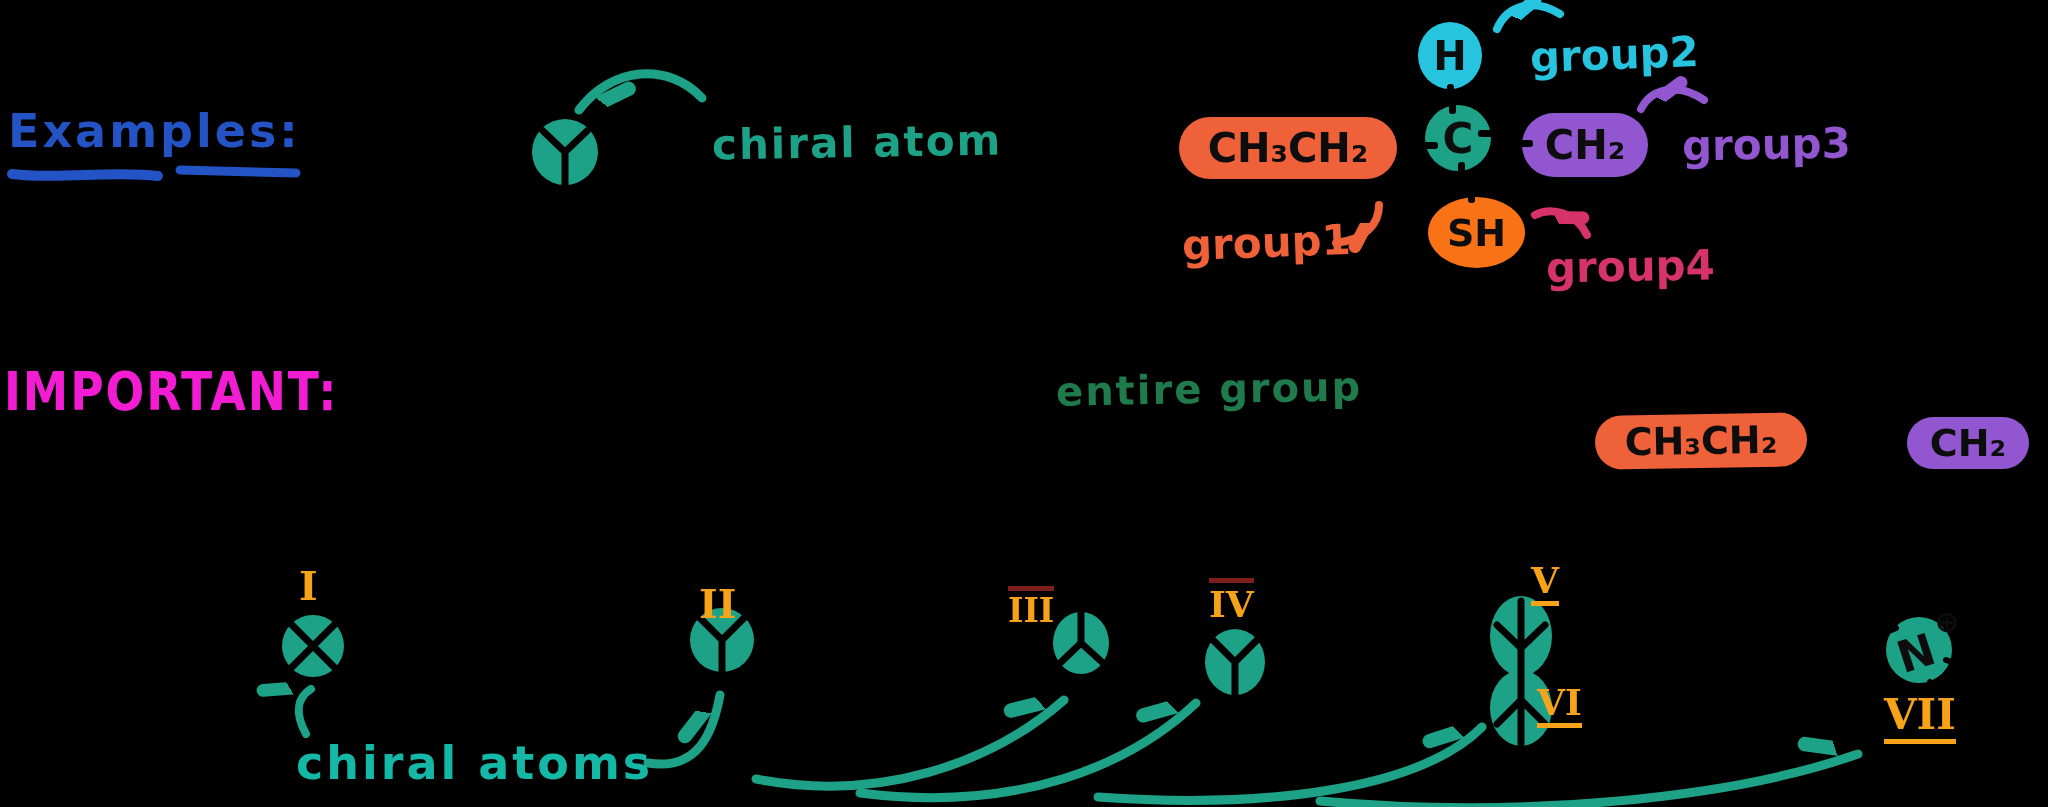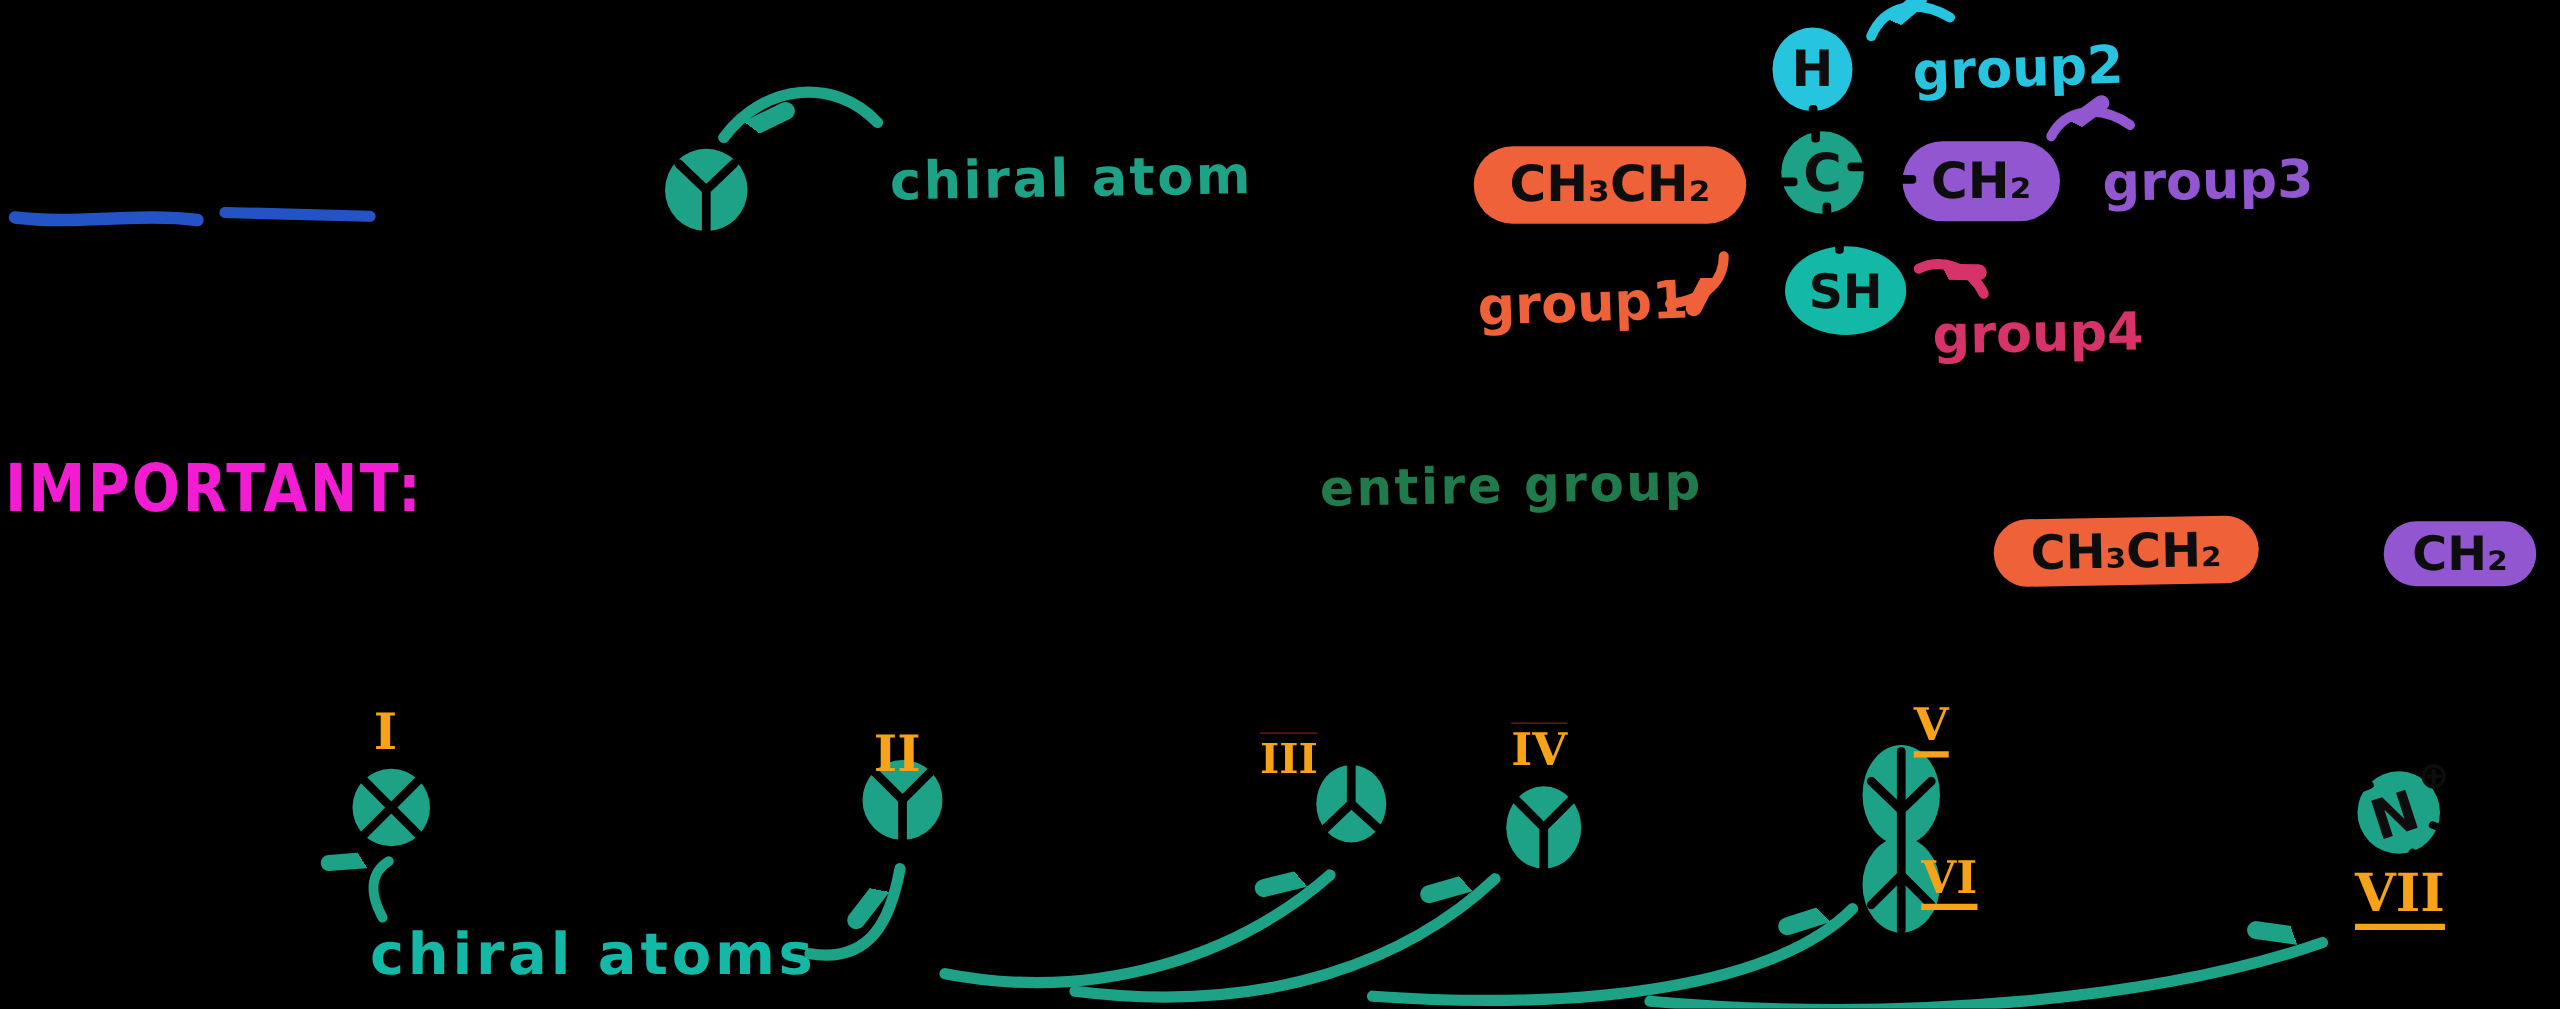--- a/index.html
+++ b/index.html
@@ -4,21 +4,21 @@
 <style>
   html,body{margin:0;padding:0;background:#000;}
   #stage{position:relative;width:2048px;height:807px;background:#000;overflow:hidden;
          font-family:"DejaVu Sans",sans-serif;}
   .label{position:absolute;font-family:"DejaVu Sans",sans-serif;font-weight:bold;white-space:nowrap;}
   .pill{position:absolute;display:flex;align-items:center;justify-content:center;
         color:#0d0d0d;font-weight:bold;font-family:"DejaVu Sans",sans-serif;}
   .tick{position:absolute;background:#000;border-radius:3px;}
   .numeral{position:absolute;font-family:"DejaVu Serif",serif;font-weight:bold;color:#F6A319;
            font-size:40px;line-height:1;white-space:nowrap;}
-  .overline{border-top:1px solid #7f1d1d;padding-top:3px;}
+  .overline{border-top:5px solid #7f1d1d;padding-top:3px;}
   .underline{border-bottom:5px solid #F6A319;padding-bottom:3px;}
   svg{position:absolute;left:0;top:0;}
   .svgtext{font-family:"DejaVu Sans",sans-serif;font-weight:bold;}
 </style>
 </head>
 <body>
 
 <div id="stage">
 
   <svg width="2048" height="807" viewBox="0 0 2048 807">
@@ -95,38 +95,39 @@
 
     <path d="M756,779 C880,803 992,763 1064,700" stroke="#1EA287" stroke-width="9" fill="none" stroke-linecap="round" marker-end="url(#mk-teal)"></path>
 
     <path d="M860,793 C1020,813 1130,765 1196,703" stroke="#1EA287" stroke-width="9" fill="none" stroke-linecap="round" marker-end="url(#mk-teal)"></path>
 
     <path d="M1098,797 C1270,809 1420,789 1482,727" stroke="#1EA287" stroke-width="9" fill="none" stroke-linecap="round" marker-end="url(#mk-teal)"></path>
 
     <path d="M1320,801 C1520,819 1730,799 1858,754" stroke="#1EA287" stroke-width="9" fill="none" stroke-linecap="round" marker-end="url(#mk-teal)"></path>
   </svg>
 
+  <div class="label" style="left:8px;top:104px;font-size:46px;letter-spacing:3px;color:#2353C4;">Examples:</div>
 
   <div class="label" style="left:712px;top:118px;font-size:42px;letter-spacing:2px;color:#1EA287;transform:rotate(-1deg);">chiral atom</div>
 
   <div class="pill" style="left:1179px;top:117px;width:218px;height:62px;border-radius:31px;background:#EE6139;font-size:40px;">CH₃CH₂</div>
 
   <div class="pill" style="left:1418px;top:22px;width:64px;height:67px;border-radius:50%;background:#27C4E0;font-size:40px;">H</div>
   <div class="tick" style="left:1447px;top:84px;width:7px;height:16px;"></div>
 
   <div class="pill" style="left:1425px;top:105px;width:66px;height:66px;border-radius:50%;background:#1EA287;font-size:42px;">C</div>
   <div class="tick" style="left:1449px;top:97px;width:7px;height:17px;"></div>
   <div class="tick" style="left:1458px;top:162px;width:7px;height:17px;"></div>
   <div class="tick" style="left:1420px;top:142px;width:18px;height:7px;"></div>
   <div class="tick" style="left:1478px;top:130px;width:18px;height:7px;"></div>
 
   <div class="pill" style="left:1522px;top:113px;width:126px;height:64px;border-radius:32px;background:#9257D0;font-size:40px;">CH₂</div>
   <div class="tick" style="left:1513px;top:140px;width:20px;height:7px;"></div>
 
-  <div class="pill" style="left:1428px;top:197px;width:97px;height:71px;border-radius:50%;background:#14b8a6;font-size:38px;">SH</div>
+  <div class="pill" style="left:1428px;top:197px;width:97px;height:71px;border-radius:50%;background:#f97316;font-size:38px;">SH</div>
   <div class="tick" style="left:1468px;top:190px;width:7px;height:13px;"></div>
 
   <div class="label" style="left:1182px;top:218px;font-size:42px;color:#EE6139;transform:rotate(-2deg);">group1</div>
   <div class="label" style="left:1530px;top:30px;font-size:42px;color:#27C4E0;transform:rotate(-2deg);">group2</div>
   <div class="label" style="left:1682px;top:120px;font-size:42px;color:#9257D0;transform:rotate(-1deg);">group3</div>
   <div class="label" style="left:1546px;top:242px;font-size:42px;color:#D5336A;transform:rotate(-1deg);">group4</div>
 
   <div class="label" style="left:4px;top:360px;font-size:48px;letter-spacing:2px;color:#F21CD3;transform:scale(0.95,1.1);transform-origin:left top;">IMPORTANT:</div>
 
   <div class="label" style="left:1056px;top:366px;font-size:40px;letter-spacing:2px;color:#1F7B4B;transform:rotate(-1deg);">entire group</div>

